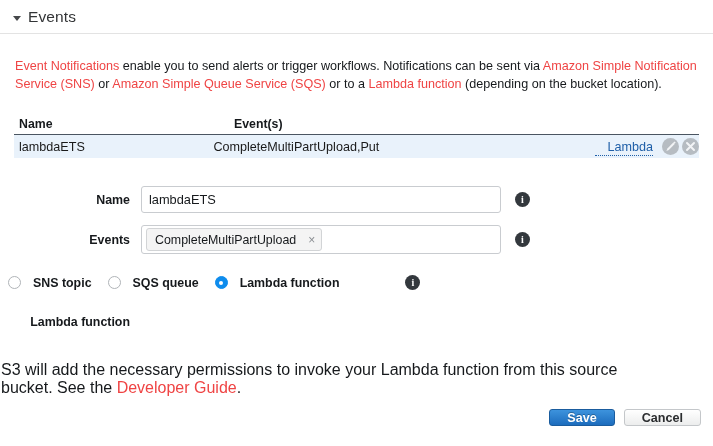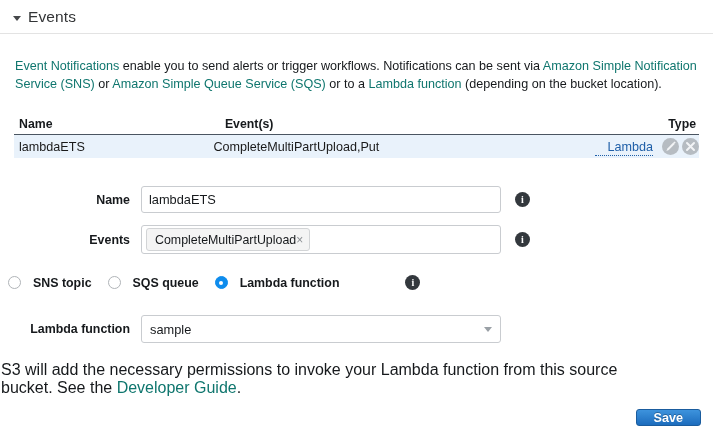--- a/index.html
+++ b/index.html
@@ -52,21 +52,21 @@
   .intro {
     position: absolute;
     left: 15px;
     top: 57px;
     width: 684px;
     font-size: 12.6px;
     line-height: 18.2px;
     color: #16191c;
   }
   .intro a, .note a {
-    color: #0f766e;
+    color: #ef4444;
     text-decoration: none;
   }
 
   
   .tbl {
     position: absolute;
     left: 14px;
     top: 113px;
     width: 685px;
   }
@@ -151,21 +151,21 @@
     border: 1px solid #c9ccd0;
     border-radius: 3px;
     background: #fff;
     display: flex;
     align-items: center;
     padding: 0 4px;
   }
   .token {
     display: inline-flex;
     align-items: center;
-    gap: 0;
+    gap: 12px;
     height: 21px;
     padding: 0 6px 0 8px;
     background: #f4f4f4;
     border: 1px solid #d2d4d6;
     border-radius: 3px;
     font-size: 12.4px;
     color: #16191c;
   }
   .token-x {
     color: #8b8f93;
@@ -289,21 +289,20 @@
   <span class="section-title">Events</span>
 </div>
 <div class="header-rule"></div>
 
 <div class="intro"><a href="#">Event Notifications</a><span> enable you to send alerts or trigger workflows. Notifications can be sent via </span><a href="#">Amazon Simple Notification Service (SNS)</a><span> or </span><a href="#">Amazon Simple Queue Service (SQS)</a><span> or to a </span><a href="#">Lambda function</a><span> (depending on the bucket location).</span></div>
 
 <div class="tbl">
   <div class="tbl-head">
     <div class="col-name">Name</div>
     <div class="col-event">Event(s)</div>
-    <div class="col-type">Type</div>
   </div>
   <div class="tbl-row">
     <div class="col-name">lambdaETS</div>
     <div class="col-event">CompleteMultiPartUpload,Put</div>
     <div class="col-type">
       <a href="#" class="type-link">Lambda</a>
     </div>
     <div class="row-actions">
       <span class="act-btn">
         <svg width="17" height="17" viewBox="0 0 17 17">
@@ -354,25 +353,20 @@
     <label class="radio-item">
       <span class="radio on"></span>
       <span class="radio-label">Lambda function</span>
     </label>
   </div>
   <span class="info" style="margin-left:66px;">i</span>
 </div>
 
 <div class="frow" style="top:315px;">
   <div class="flabel" style="width:130px;padding-left:14px;box-sizing:border-box;">Lambda function</div>
-  <div class="fctl">
-    <div class="selectbox">
-      <span>sample</span>
-      <span class="sel-caret"></span>
-    </div>
-  </div>
 </div>
 
 <div class="note"><span>S3 will add the necessary permissions to invoke your Lambda function from this source bucket. See the </span><a href="#">Developer Guide</a><span>.</span></div>
 
 <div class="btnbar">
   <button class="btn btn-primary">Save</button>
+  <button class="btn btn-secondary">Cancel</button>
 </div>
 
 </body></html>

